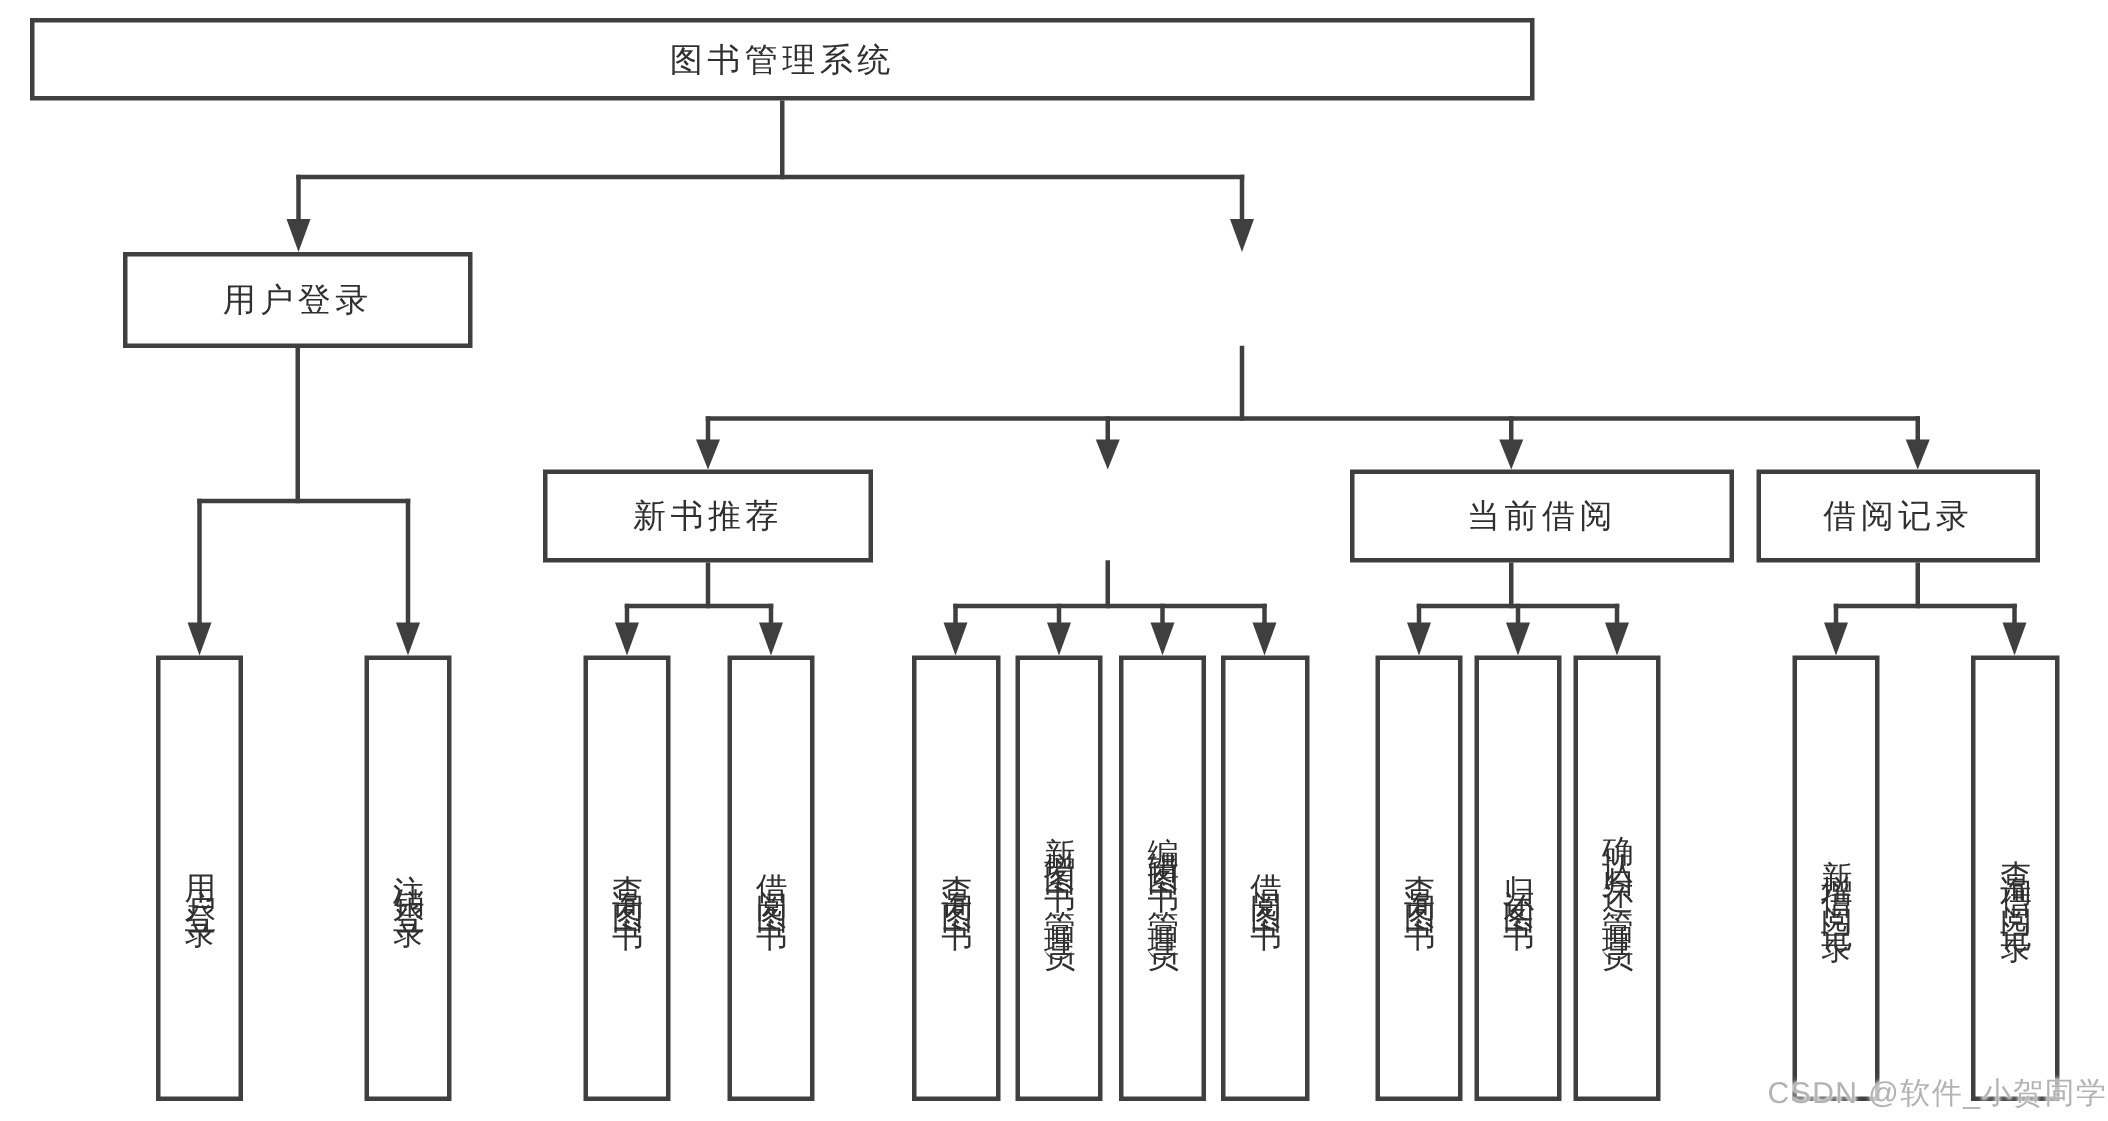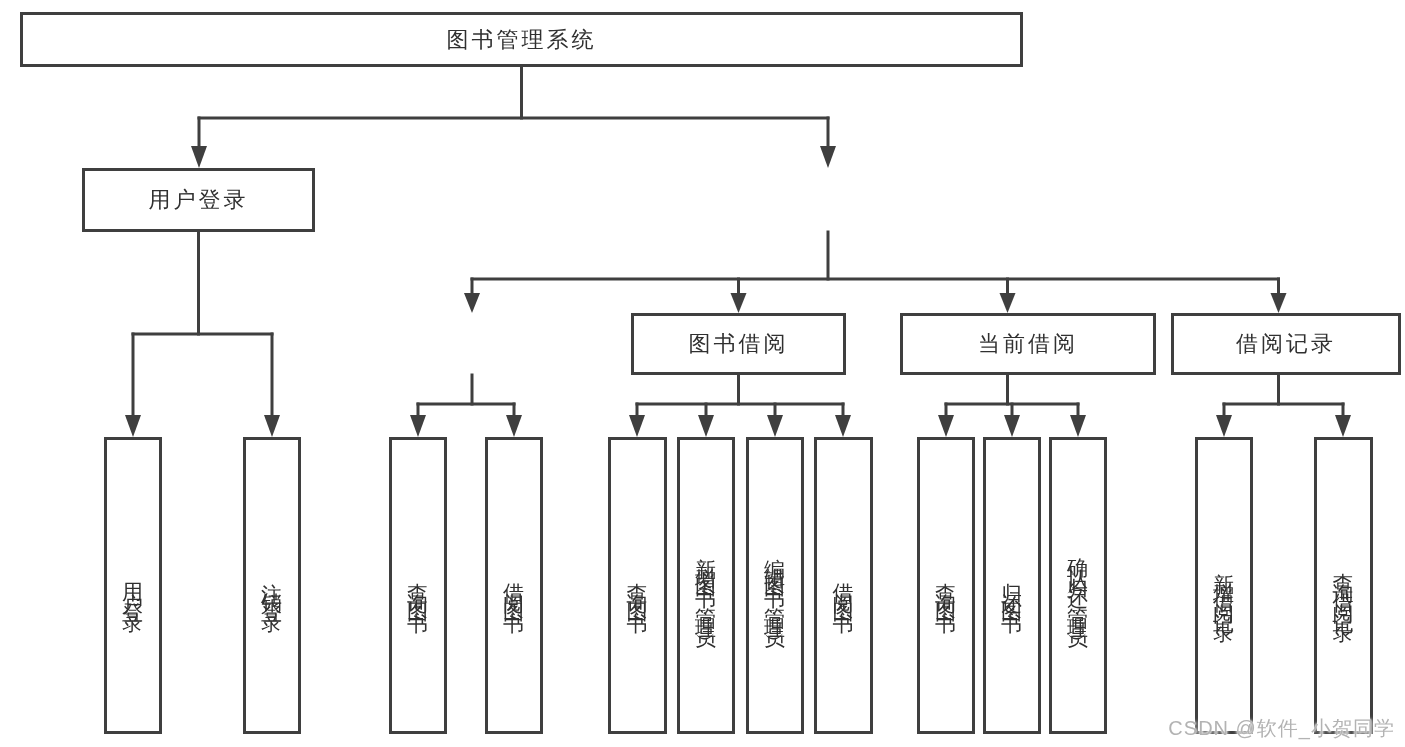--- a/index.html
+++ b/index.html
@@ -30,21 +30,21 @@
   .node .vlabel{
     writing-mode:vertical-lr;
     text-orientation:mixed;
     font-size:21px;
     letter-spacing:10px;
     line-height:1;
     white-space:nowrap;
   }
   .watermark{
     position:absolute;
-    right:10px;
+    right:0;
     bottom:5px;
     font-size:20px;
     letter-spacing:1px;
     color:#b3b3b3;
     text-shadow:0 0 2px #fff, 0 0 3px #fff, 0 0 4px #fff;
     white-space:nowrap;
     margin-top:18px;
   }
 </style>
 </head>
@@ -115,27 +115,27 @@
   </svg>
 
   <div class="node" style="left:20px;top:12px;width:1003px;height:55px">
     <span class="hlabel">图书管理系统</span>
   </div>
 
   <div class="node" style="left:82px;top:168px;width:233px;height:64px">
     <span class="hlabel">用户登录</span>
   </div>
 
-  <div class="node" style="left:631px;top:313px;width:215px;height:62px">
-    <span class="hlabel">图书借阅</span>
+  <div class="node" style="left:362px;top:313px;width:220px;height:62px">
+    <span class="hlabel">新书推荐</span>
   </div>
   <div class="node" style="left:900px;top:313px;width:256px;height:62px">
     <span class="hlabel">当前借阅</span>
   </div>
-  <div class="node" style="left:1171px;top:313px;width:230px;height:62px">
+  <div class="node" style="left:1171px;top:313px;width:189px;height:62px">
     <span class="hlabel">借阅记录</span>
   </div>
 
   <div class="node" style="left:104px;top:437px;width:58px;height:297px">
     <span class="vlabel">用户登录</span>
   </div>
   <div class="node" style="left:243px;top:437px;width:58px;height:297px">
     <span class="vlabel">注销登录</span>
   </div>
 

